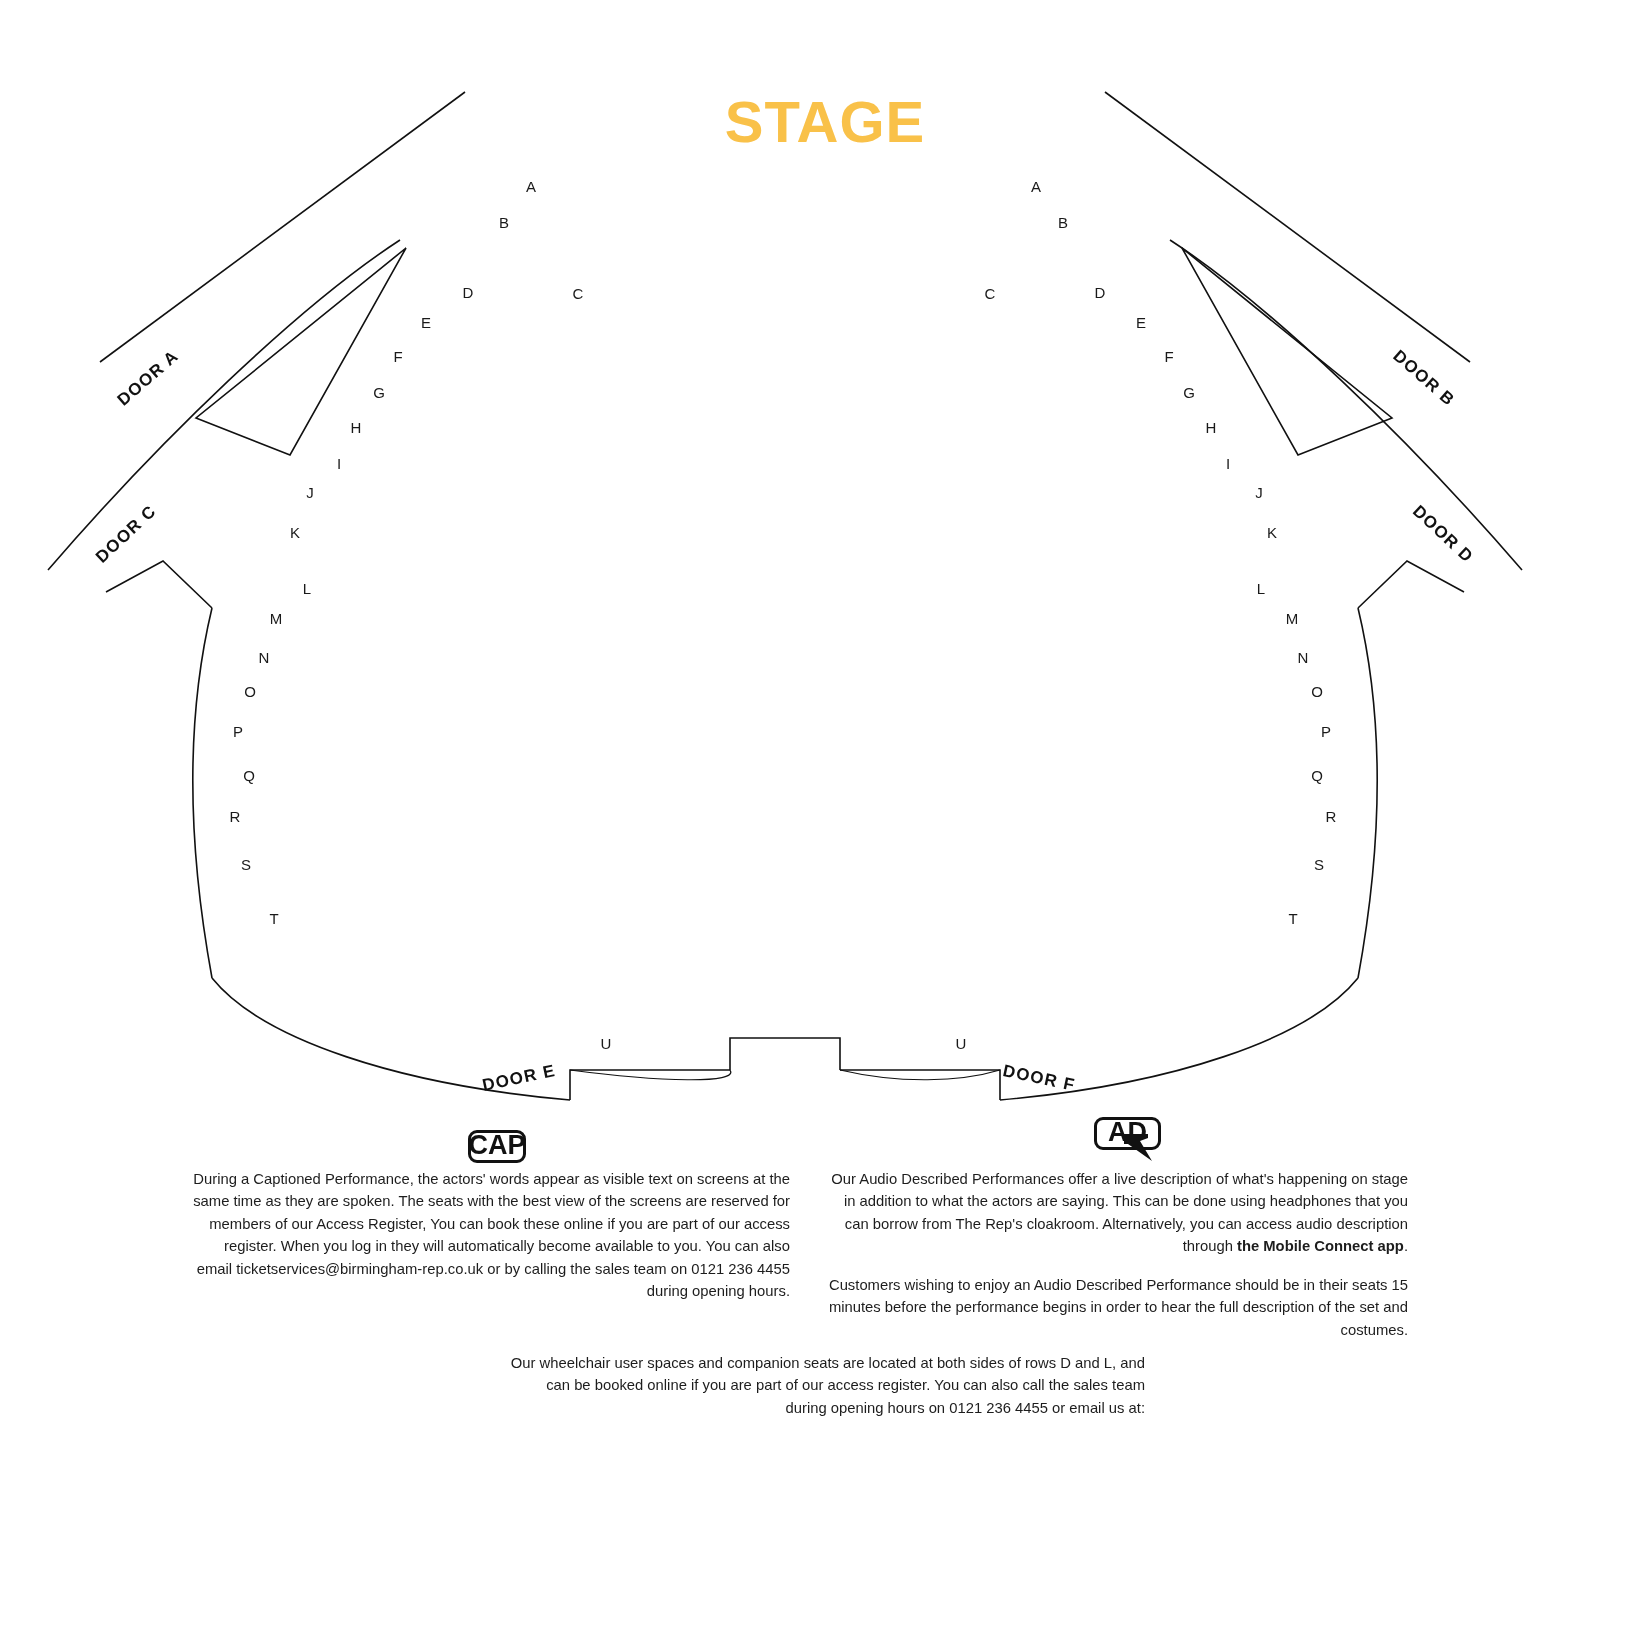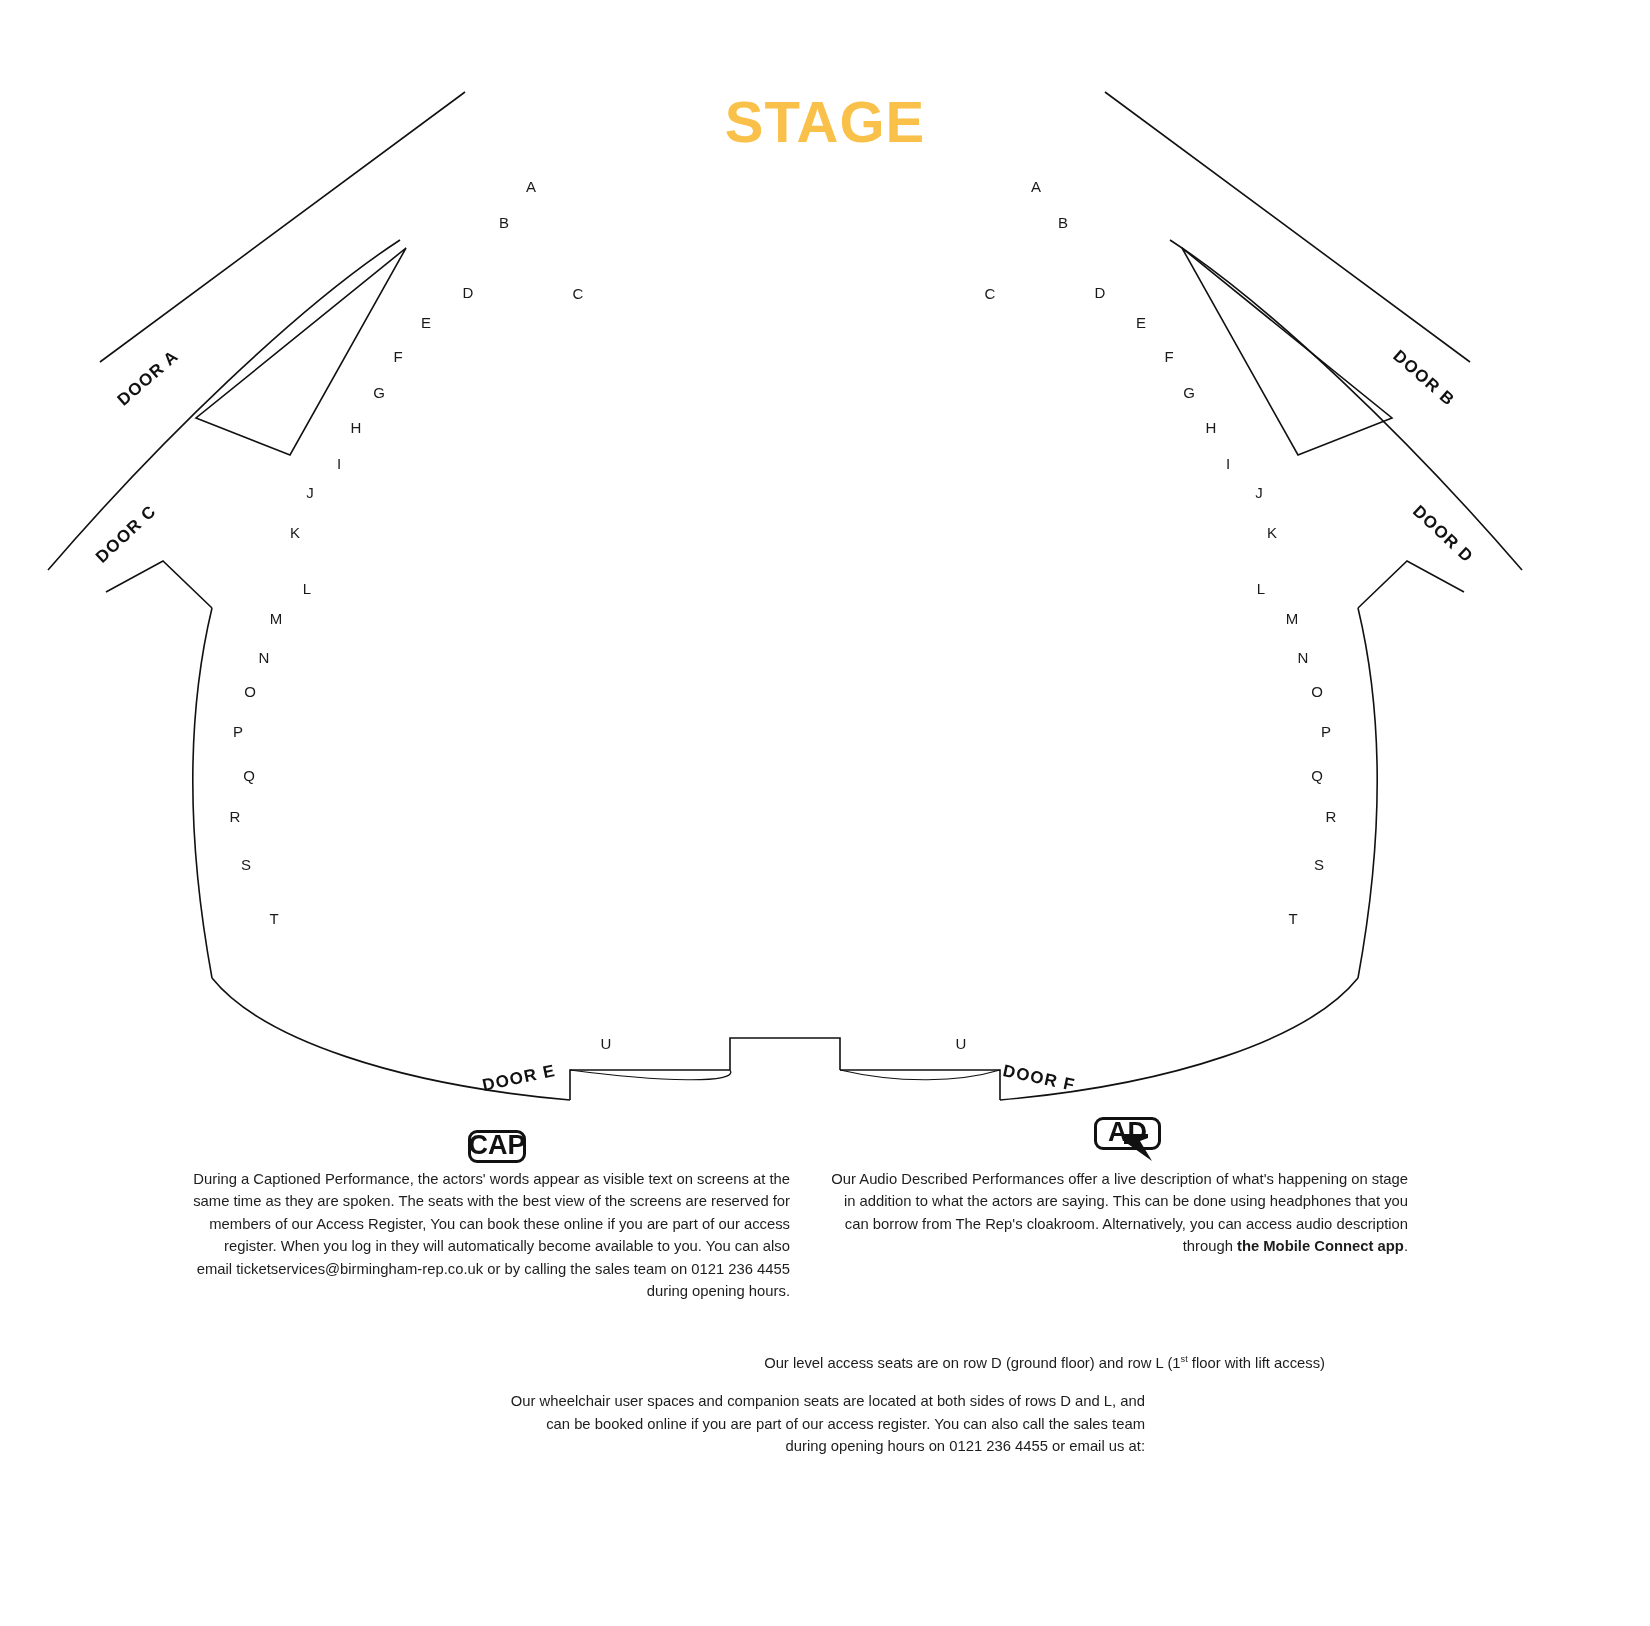--- a/index.html
+++ b/index.html
@@ -146,18 +146,18 @@
     <path d="M 2 0 L 26 0 L 26 4 L 18 7 L 30 27 L 6 10 L 2 10 Z" fill="#111"></path>
   </svg>
 </div>
 
 <div class="col" style="left:190px;top:1168px;width:600px;">
   <p class="para">During a Captioned Performance, the actors' words appear as visible text on screens at the same time as they are spoken. The seats with the best view of the screens are reserved for members of our Access Register, You can book these online if you are part of our access register. When you log in they will automatically become available to you. You can also email ticketservices@birmingham-rep.co.uk or by calling the sales team on 0121 236 4455 during opening hours.</p>
 </div>
 
 <div class="col" style="left:828px;top:1168px;width:580px;">
   <p class="para"><span>Our Audio Described Performances offer a live description of what's happening on stage in addition to what the actors are saying. This can be done using headphones that you can borrow from The Rep's cloakroom. Alternatively, you can access audio description through </span><b>the Mobile Connect app</b><span>.</span></p>
+  <p class="para">Customers wishing to enjoy an Audio Described Performance should be in their seats 15 minutes before the performance begins in order to hear the full description of the set and costumes.</p>
 </div>
 
 <div class="bottom-block">
-  <p class="para"><span>Our level access seats are on row D (ground floor) and row L (1</span><sup>st</sup><span> floor with lift access)</span></p>
   <p class="para" style="width:640px;margin-left:auto;margin-right:auto;">Our wheelchair user spaces and companion seats are located at both sides of rows D and L, and can be booked online if you are part of our access register. You can also call the sales team during opening hours on 0121 236 4455 or email us at:</p>
 </div>
 
 </body></html>

